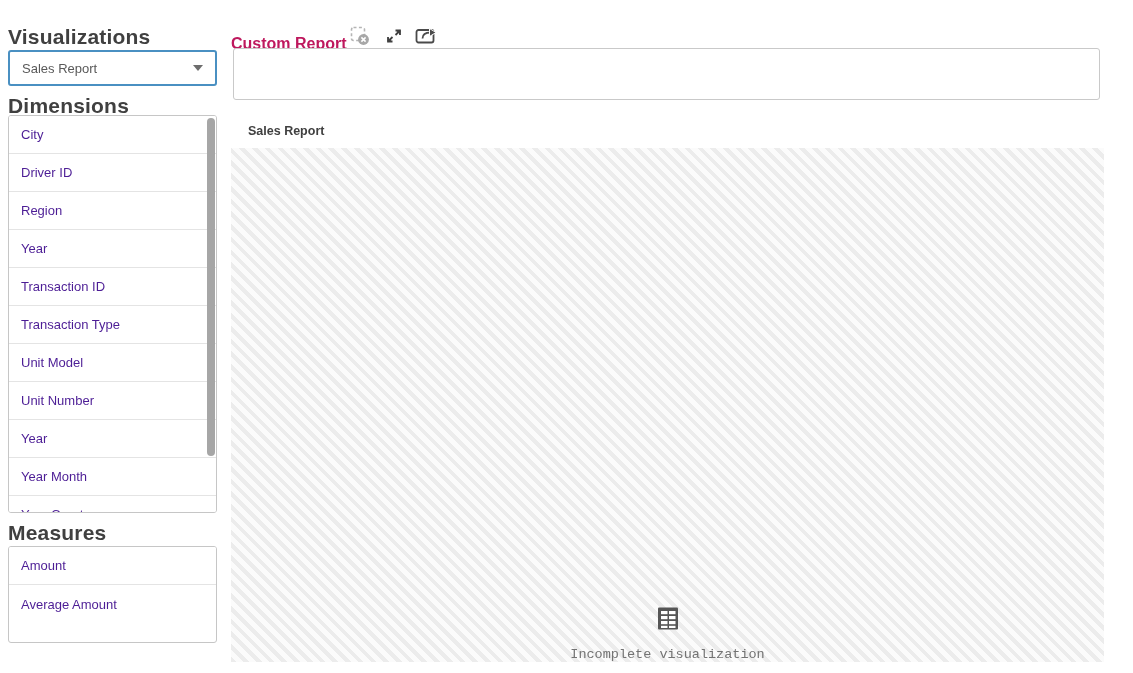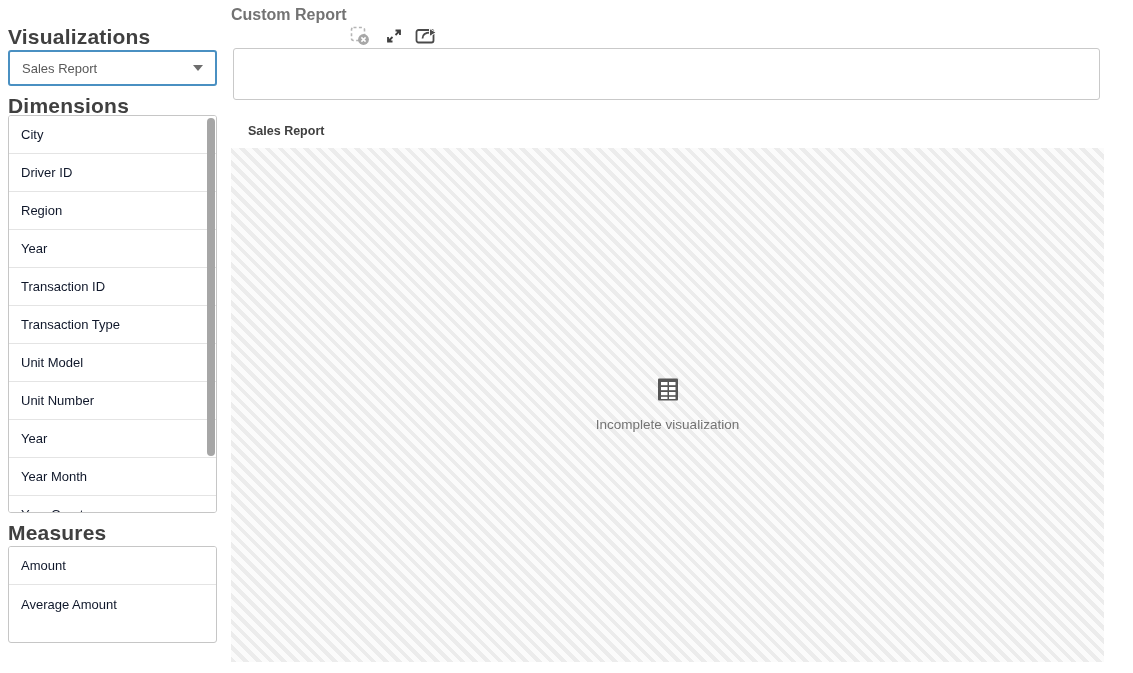--- a/index.html
+++ b/index.html
@@ -28,46 +28,46 @@
   }
 
   .list-box {
     background:#fff; border:1px solid #c6c6c6; border-radius:3px;
     overflow:hidden; position:absolute;
   }
   #dimensions-list { left:8px; top:115px; width:209px; height:398px; }
   #measures-list   { left:8px; top:546px; width:209px; height:97px; }
   .list-item {
     height:38px; display:flex; align-items:center; padding-left:12px;
-    font-size:13px; color:#0f172a; border-bottom:1px solid #e4e4e4;
+    font-size:13px; color:#4c1d95; border-bottom:1px solid #e4e4e4;
     background:#fff; cursor:pointer;
   }
   .list-item:last-child { border-bottom:none; }
   #dimensions-scrollbar {
     position:absolute; right:1px; top:2px; width:8px; height:338px;
     background:#a6a6a6; border-radius:4px; cursor:grab;
   }
 
   
-  #main-title { left:231px; top:6px; font-size:16px; font-weight:bold; color:#737373; }
+  #main-title { left:231px; top:35px; font-size:16px; font-weight:bold; color:#be185d; }
   #toolbar { left:349px; top:25px; display:flex; align-items:center; gap:9px; }
   .tool-btn { display:inline-flex; align-items:center; justify-content:center;
               width:24px; height:22px; cursor:pointer; }
 
   #report-input {
     left:233px; top:48px; width:867px; height:52px;
     border:1px solid #c9c9c9; border-radius:3px; background:#fff;
   }
 
   #report-label { left:248px; top:124px; font-size:12.5px; font-weight:bold; color:#404040; }
 
   #viz-panel {
     left:231px; top:148px; width:873px; height:514px;
     background:repeating-linear-gradient(45deg,#ececec 0 4px,#fbfbfb 4px 9px);
-    display:flex; flex-direction:column; align-items:center; justify-content:center;
+    display:flex; flex-direction:column; align-items:center; justify-content:flex-end;font-family:Liberation Mono, monospace;
   }
   #incomplete-msg { font-size:13.5px; color:#737373; margin-top:12px; }
 </style>
 </head>
 <body>
 
 <div class="abs section-heading" id="viz-heading">Visualizations</div>
 
 <div class="abs" id="viz-select">
   <span class="value">Sales Report</span>

